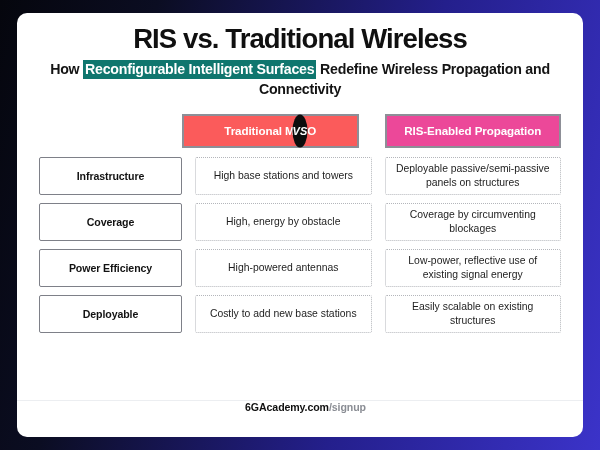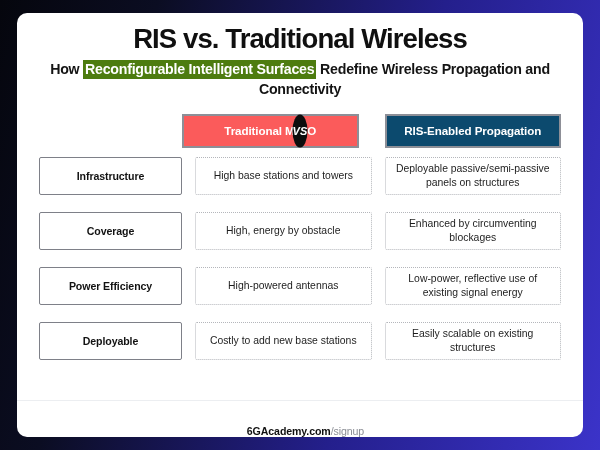--- a/index.html
+++ b/index.html
@@ -47,21 +47,21 @@
   .subtitle {
     margin-top: 5px;
     font-size: 14.2px;
     font-weight: 700;
     color: #141414;
     line-height: 1.38;
     letter-spacing: -0.25px;
   }
 
   .hl {
-    background: #4d7c0f;
+    background: #0f766e;
     color: #ffffff;
     padding: 1px 2px 2px 2px;
   }
 
   
   .cmp-head {
     position: relative;
     display: flex;
     align-items: center;
     margin: 14px 22px 0 22px;
@@ -77,21 +77,21 @@
     align-items: center;
     justify-content: center;
     border: 2px solid #8d8f97;
     font-size: 11.6px;
     font-weight: 700;
     color: #ffffff;
     letter-spacing: -0.1px;
   }
 
   .pill.left  { background: #fb5b5b; margin-right: 13px; }
-  .pill.right { background: #0c4a6e; margin-left: 13px; }
+  .pill.right { background: #ec4899; margin-left: 13px; }
 
   .vs-badge {
     position: absolute;
     left: 50%;
     top: 50%;
     transform: translate(-50%, -50%);
     width: 15px;
     height: 33px;
     border-radius: 50%;
     background: #0d0d0d;
@@ -104,21 +104,21 @@
     justify-content: center;
     letter-spacing: 0.2px;
     z-index: 4;
   }
 
   
   .rows {
     margin: 9px 22px 0 22px;
     display: flex;
     flex-direction: column;
-    gap: 17px;
+    gap: 8px;
   }
 
   .row {
     display: flex;
     align-items: stretch;
     height: 38px;
   }
 
   .label-cell {
     width: 143px;
@@ -152,28 +152,28 @@
     line-height: 1.3;
     padding: 0 6px;
   }
 
   
   .footer {
     margin-top: auto;
     border-top: 1.5px solid #eceef1;
     height: 37px;
     display: flex;
-    align-items: flex-end;
+    align-items: flex-start;
     justify-content: center;
     font-size: 10.6px;
     padding-left: 11px;
   }
 
   .f-strong { font-weight: 700; color: #101010; letter-spacing: -0.1px; }
-  .f-light  { font-weight: 400; color: #8a8d94; letter-spacing: -0.1px; }
+  .f-light  { font-weight: 700; color: #8a8d94; letter-spacing: -0.1px; }
 </style>
 </head>
 <body>
 
 <div class="card">
 
   <div class="head">
     <div class="title">RIS vs. Traditional Wireless</div>
     <div class="subtitle">
       <span>How </span><span class="hl">Reconfigurable Intelligent Surfaces</span><span> Redefine Wireless Propagation and Connectivity</span>
@@ -196,21 +196,21 @@
       <div class="gap"></div>
       <div class="data-cell">Deployable passive/semi-passive panels on structures</div>
     </div>
 
 
     <div class="row">
       <div class="label-cell">Coverage</div>
       <div class="gap"></div>
       <div class="data-cell">High, energy by obstacle</div>
       <div class="gap"></div>
-      <div class="data-cell">Enhanced by circumventing blockages</div>
+      <div class="data-cell">Coverage by circumventing blockages</div>
     </div>
 
     <div class="row">
       <div class="label-cell">Power Efficiency</div>
       <div class="gap"></div>
       <div class="data-cell">High-powered antennas</div>
       <div class="gap"></div>
       <div class="data-cell">Low-power, reflective use of existing signal energy</div>
     </div>
 

